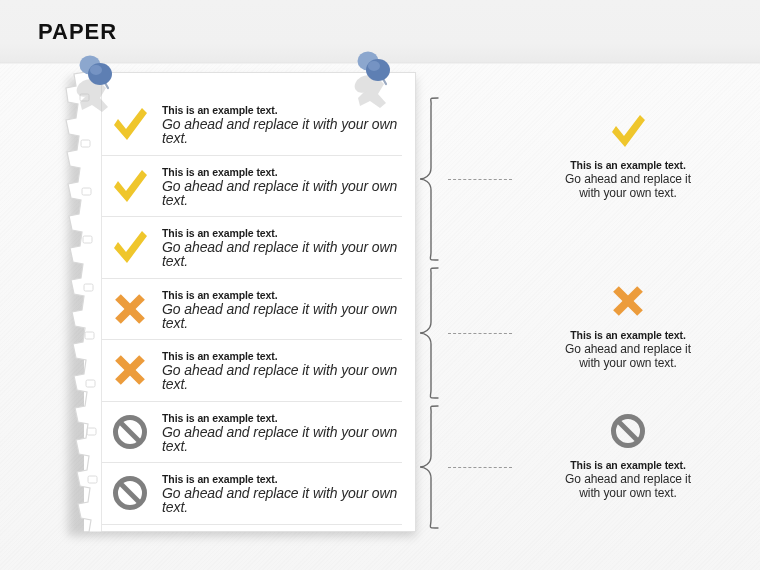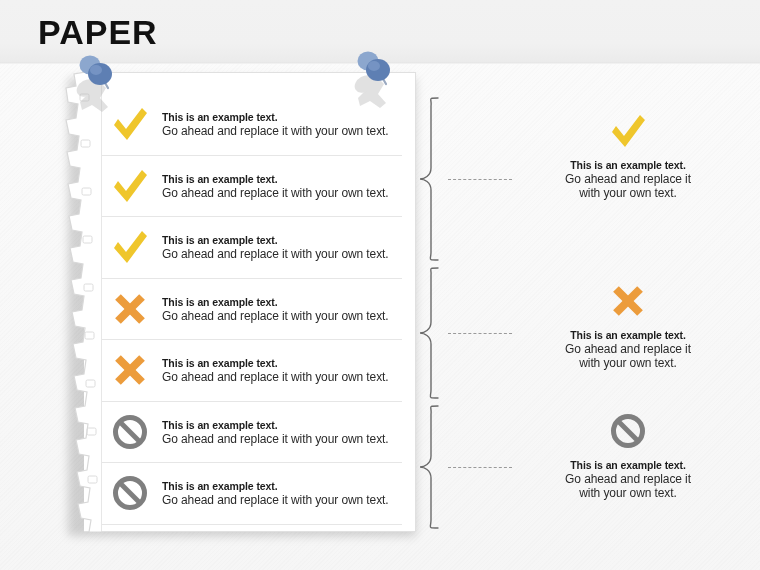--- a/index.html
+++ b/index.html
@@ -17,21 +17,21 @@
   #header-band {
     position: absolute; left: 0; top: 0; width: 760px; height: 62px;
     background: linear-gradient(180deg, #f2f2f2 0%, #f1f1f1 70%, #ebebeb 100%);
   }
   #header-rule {
     position: absolute; left: 0; top: 62px; width: 760px; height: 2px;
     background: linear-gradient(180deg, #e3e3e3 0%, #f6f6f6 100%);
   }
   #page-title {
     position: absolute; left: 38px; top: 12px;
-    font-size: 34px; font-weight: bold; letter-spacing: 1px;
+    font-size: 22px; font-weight: bold; letter-spacing: 1px;
     color: #111; line-height: 40px;
   }
   
   #body-bg {
     position: absolute; left: 0; top: 64px; width: 760px; height: 506px;
     background:
       repeating-linear-gradient(135deg, rgba(0,0,0,0.012) 0px, rgba(0,0,0,0.012) 1px, rgba(255,255,255,0) 1px, rgba(255,255,255,0) 3px),
       linear-gradient(180deg,#fbfbfb 0%, #f6f6f6 100%);
   }
   
@@ -67,22 +67,22 @@
   .row-icon {
     width: 56px; height: 50px; flex: 0 0 56px;
     display: flex; align-items: center; justify-content: center;
   }
   .row-text { flex: 1 1 auto; padding-left: 4px; }
   .row-title {
     font-size: 10.5px; font-weight: bold; color: #1c1c1c;
     line-height: 14px; letter-spacing: -0.1px;
   }
   .row-sub {
-    font-size: 12px; color: #2a2a2a;
-    line-height: 14px; letter-spacing: -0.1px;
+    font-size: 14px; color: #2a2a2a;
+    line-height: 14px; letter-spacing: -0.1px; font-style: italic;
   }
   
   .pin { position: absolute; width: 54px; height: 66px; }
   #pin-left  { left: 74px;  top: 52px; }
   #pin-right { left: 352px; top: 48px; }
   
   #braces { position: absolute; left: 418px; top: 72px; width: 60px; height: 464px; }
   .connector {
     position: absolute; height: 0;
     border-top: 1px dashed #9a9a9a;

